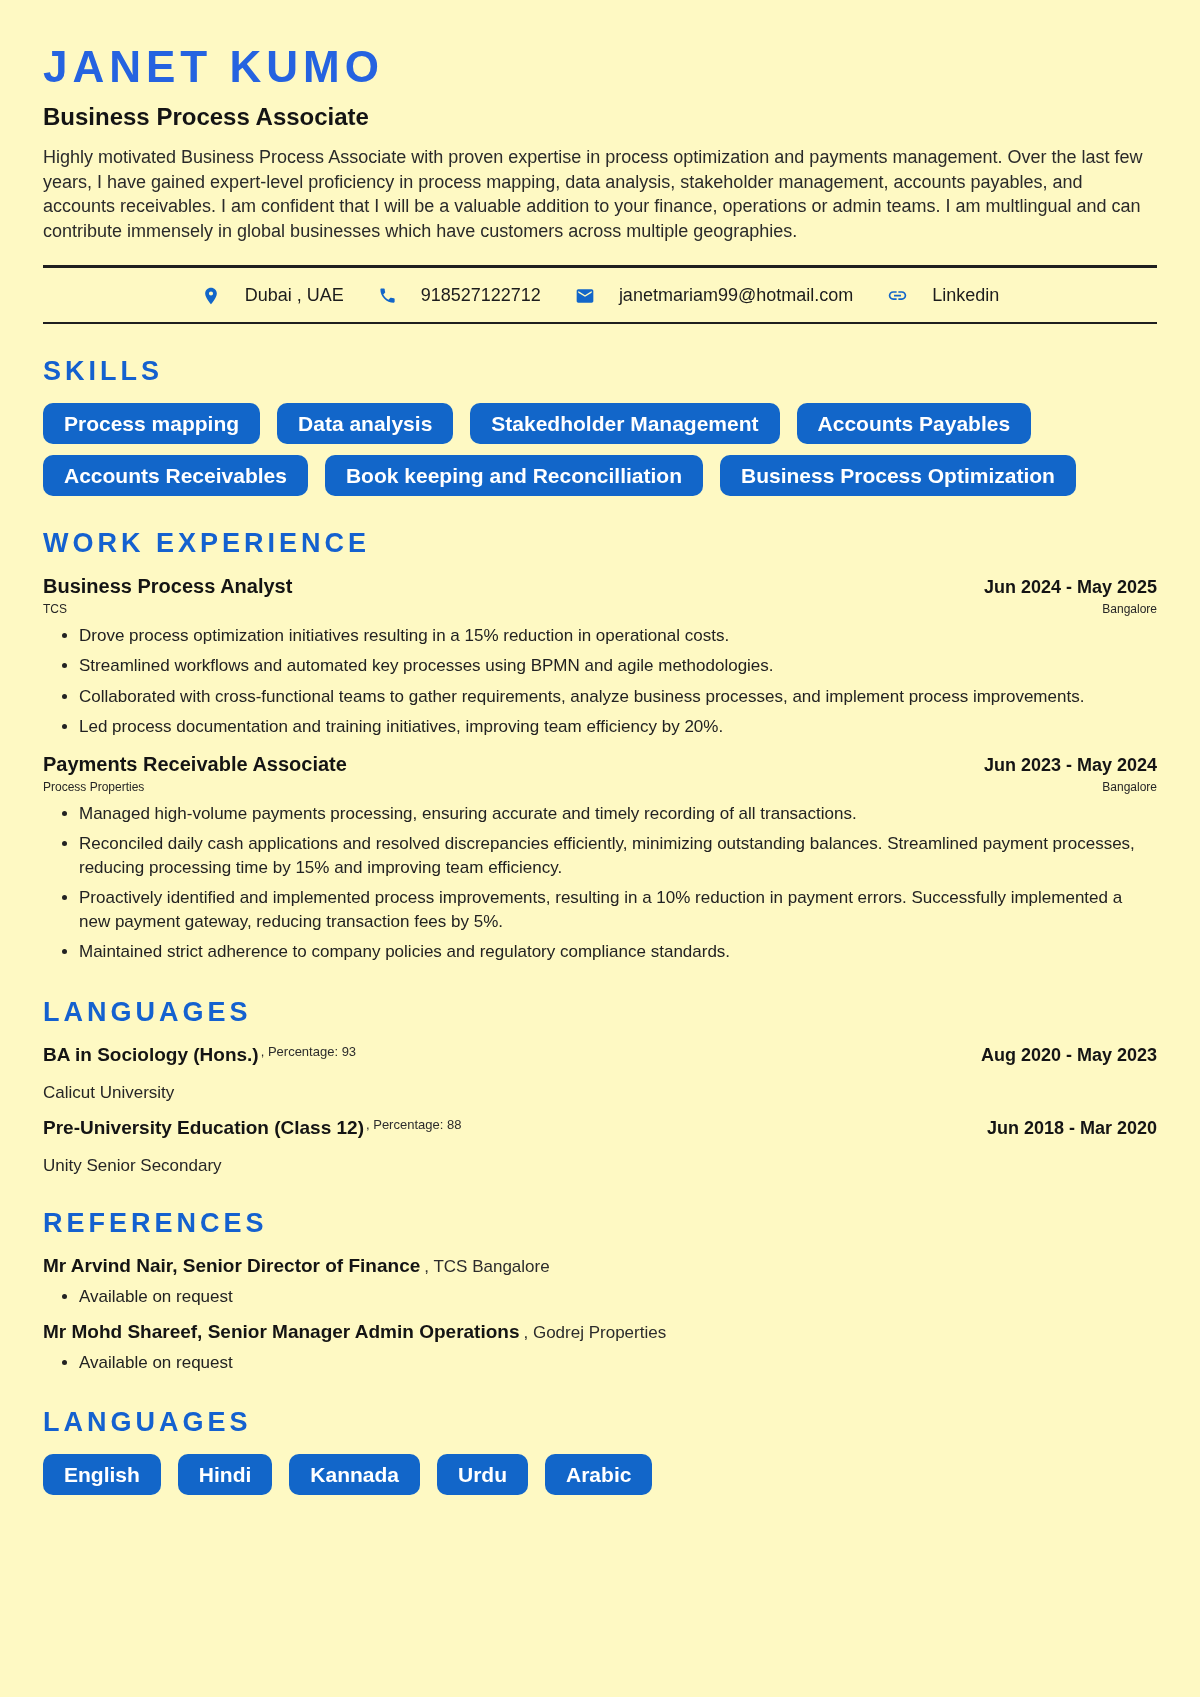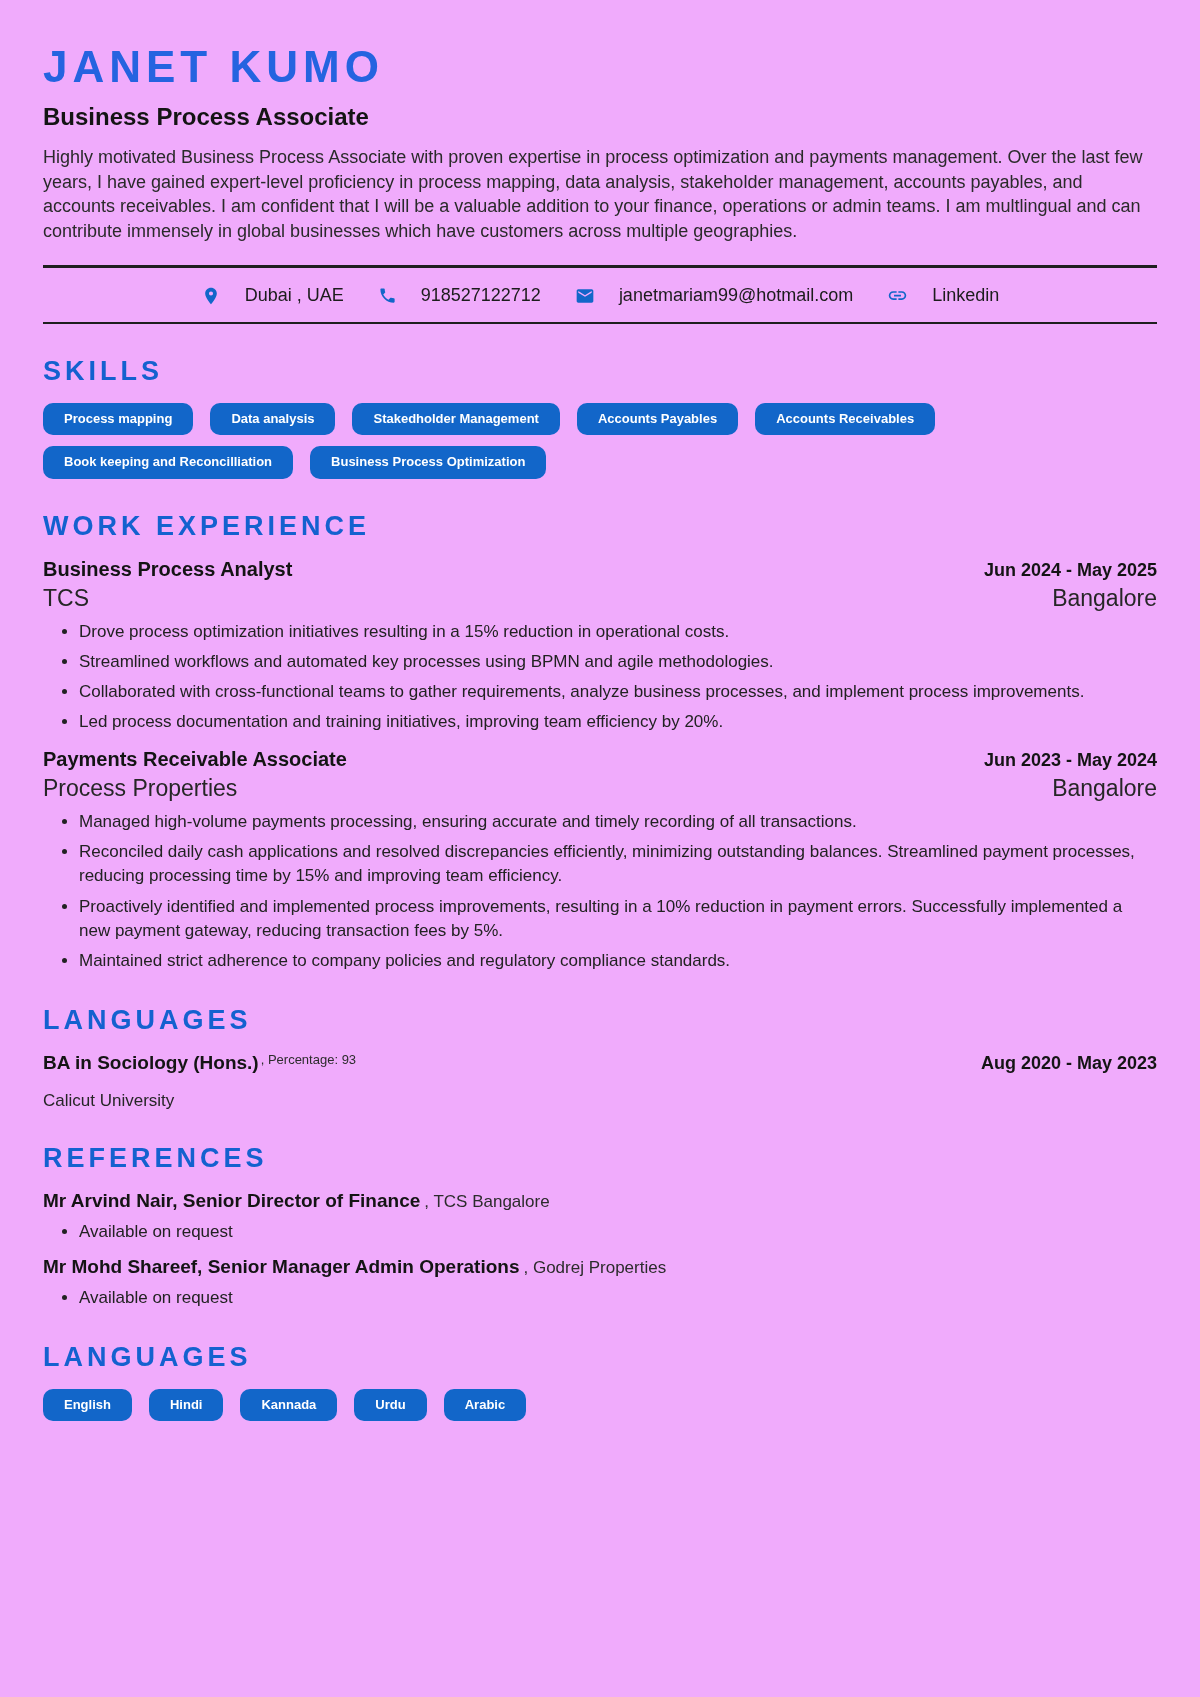--- a/index.html
+++ b/index.html
@@ -10,21 +10,21 @@
     --rule:#1f1f1f;
   }
   *{margin:0;padding:0;box-sizing:border-box;}
   html,body{background:#ffffff;}
   body{
     width:1200px;height:1697px;
     font-family:"Liberation Sans","DejaVu Sans",sans-serif;
     color:var(--text);
     overflow:hidden;
   }
-  .page{width:1200px;min-height:1697px;padding:44px 43px 40px 43px;background:#f0abfc;}
+  .page{width:1200px;min-height:1697px;padding:44px 43px 40px 43px;background:#fef9c3;}
 
   
   .name{
     font-size:44px;font-weight:800;letter-spacing:5px;
     color:var(--name_blue);line-height:1.05;
   }
   .job-title{font-size:24px;font-weight:700;color:#141414;margin-top:13px;}
   .summary{font-size:18px;line-height:1.36;color:#2a2a2a;margin-top:14px;}
 
   
@@ -44,31 +44,31 @@
   .sec-heading{
     font-size:27px;font-weight:700;letter-spacing:4px;
     color:var(--heading_blue);
     margin:32px 0 16px 0;
   }
 
   
   .pill-row{display:flex;flex-wrap:wrap;row-gap:11px;column-gap:17px;margin-bottom:4px;}
   .pill{
     display:inline-block;background:var(--pill_blue);color:#fff;
-    font-size:13px;font-weight:600;
+    font-size:21px;font-weight:600;
     padding:9px 21px;border-radius:10px;line-height:1.1;
     white-space:nowrap;
   }
 
   
   .entry{margin-bottom:14px;}
   .entry-head{display:flex;justify-content:space-between;align-items:baseline;}
   .entry-title{font-size:20px;font-weight:700;color:#141414;}
   .entry-dates{font-size:18px;font-weight:700;color:#141414;white-space:nowrap;}
-  .entry-sub{display:flex;justify-content:space-between;font-size:23px;color:#262626;margin-top:4px;}
+  .entry-sub{display:flex;justify-content:space-between;font-size:12px;color:#262626;margin-top:4px;}
   ul.bullets{list-style:disc outside;padding-left:36px;margin-top:8px;}
   ul.bullets li{font-size:17px;line-height:1.42;color:#222;margin-bottom:6px;}
 
   
   .edu-left{display:flex;align-items:flex-start;gap:2px;flex-wrap:wrap;}
   .edu-degree{font-size:19px;font-weight:700;color:#141414;}
   .edu-suffix{font-size:13px;color:#2c2c2c;}
   .edu-school{font-size:17px;color:#262626;margin-top:17px;}
 
   
@@ -181,20 +181,30 @@
       <div class="entry-head">
         <span class="edu-left">
           <span class="edu-degree">BA in Sociology (Hons.)</span>
           <span class="edu-suffix">, Percentage: 93</span>
         </span>
         <span class="entry-dates">Aug 2020 - May 2023</span>
       </div>
       <div class="edu-school">Calicut University</div>
     </div>
 
+    <div class="entry">
+      <div class="entry-head">
+        <span class="edu-left">
+          <span class="edu-degree">Pre-University Education (Class 12)</span>
+          <span class="edu-suffix">, Percentage: 88</span>
+        </span>
+        <span class="entry-dates">Jun 2018 - Mar 2020</span>
+      </div>
+      <div class="edu-school">Unity Senior Secondary</div>
+    </div>
   </section>
 
   <section>
     <h2 class="sec-heading">REFERENCES</h2>
 
     <div class="ref-entry">
       <div class="ref-head">
         <span class="ref-name">Mr Arvind Nair, Senior Director of Finance</span>
         <span class="ref-org">, TCS Bangalore</span>
       </div>

